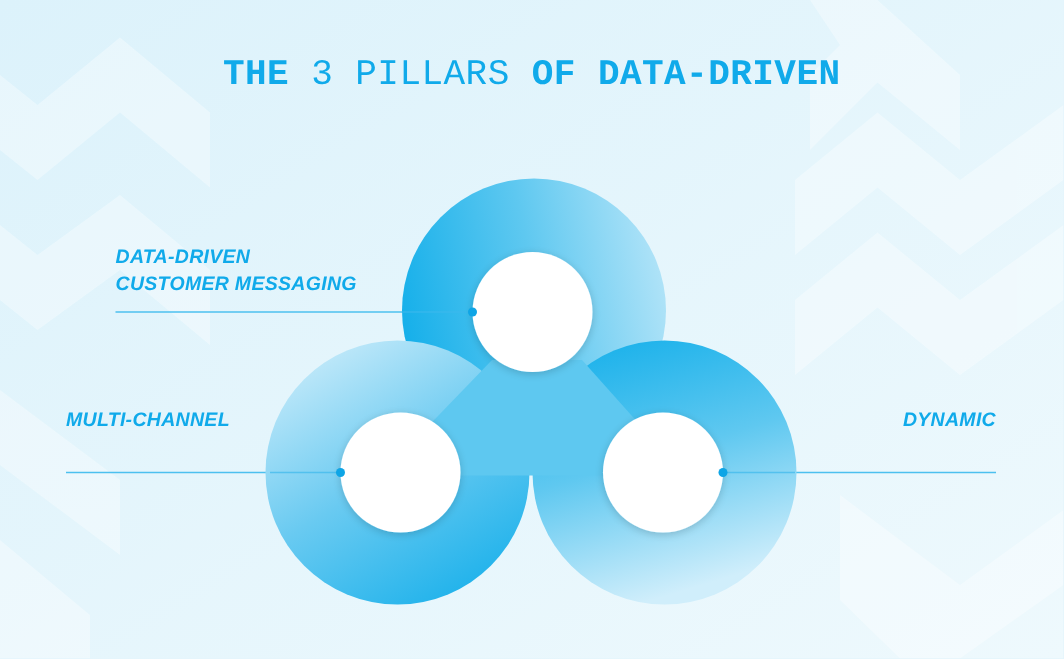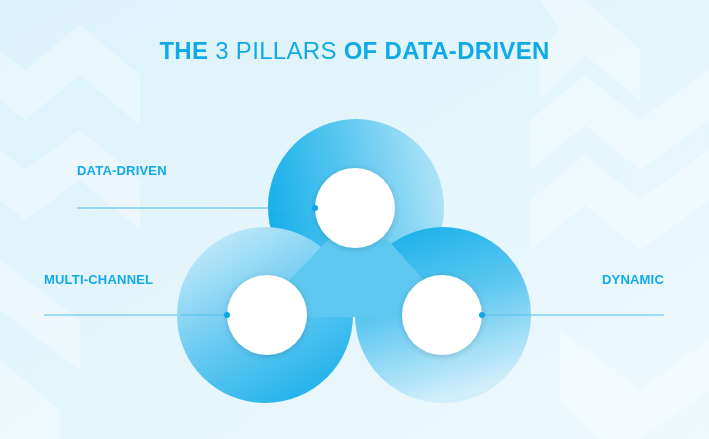--- a/index.html
+++ b/index.html
@@ -6,25 +6,26 @@
     body {
       width: 709px; height: 439px; overflow: hidden; position: relative;
       background: #e4f5fc;
       font-family: "Liberation Sans", "DejaVu Sans", sans-serif;
     }
     .bg { position: absolute; left: 0; top: 0; width: 709px; height: 439px; }
     .title {
       position: absolute; left: 0; top: 36px; width: 709px; text-align: center;
       color: #10aaea; font-size: 24px; line-height: 30px; letter-spacing: 0.3px;
       font-weight: bold;
+      font-family: Liberation Mono, monospace;
     }
     .title .light { font-weight: normal; }
     .label {
       position: absolute; color: #10aaea; font-weight: bold; font-size: 13px;
-      line-height: 18px; letter-spacing: 0.2px;
+      line-height: 18px; letter-spacing: 0.2px; font-style: italic;
     }
     .label.right { text-align: right; }
     .diagram { position: absolute; left: 0; top: 0; width: 709px; height: 439px; }
   </style>
 </head>
 <body>
 
 <svg class="bg" width="709" height="439" viewBox="0 0 709 439">
   <defs>
     <linearGradient id="bgGrad" x1="0" y1="0" x2="1" y2="1">
@@ -100,20 +101,21 @@
   <circle cx="267" cy="315" r="40" fill="#ffffff" filter="url(#shadow)"></circle>
   <circle cx="442" cy="315" r="40" fill="#ffffff" filter="url(#shadow)"></circle>
 
   <circle cx="315" cy="208" r="3" fill="#0ea5e6"></circle>
   <circle cx="227" cy="315" r="3" fill="#0ea5e6"></circle>
   <circle cx="482" cy="315" r="3" fill="#0ea5e6"></circle>
 </svg>
 
 <div class="label" style="left:77px; top:162px;">
   <div>DATA-DRIVEN</div>
+  <div>CUSTOMER MESSAGING</div>
 </div>
 
 <div class="label" style="left:44px; top:271px;">
   <div>MULTI-CHANNEL</div>
 </div>
 
 <div class="label right" style="right:45px; top:271px;">
   <div>DYNAMIC</div>
 </div>
 

